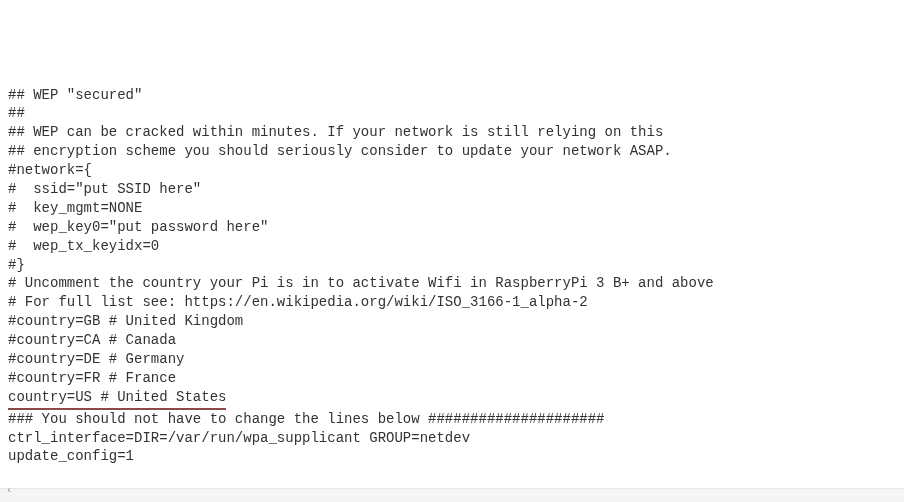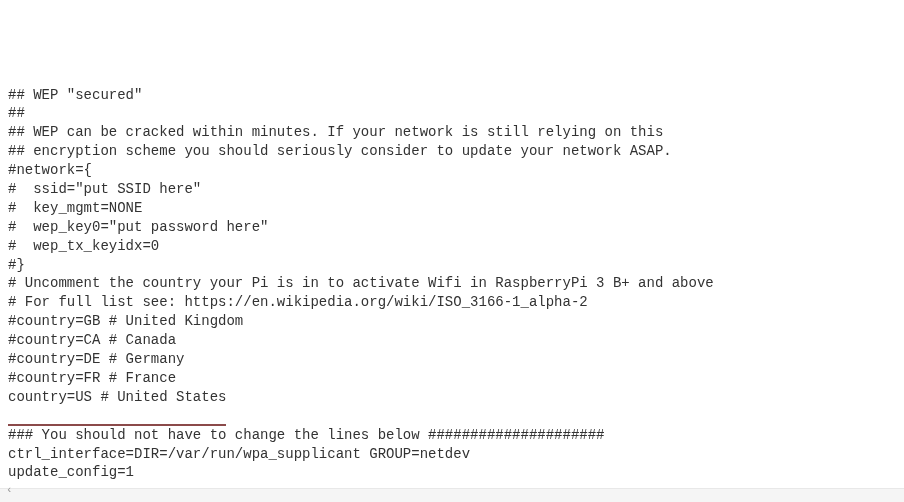--- a/index.html
+++ b/index.html
@@ -13,21 +13,21 @@
       white-space: pre;
       overflow-x: auto;
       width: 904px;
       height: 502px;
       position: relative;
     }
     .line { display: block; }
     .underline {
       border-bottom: 2px solid #8b4a4a;
       display: inline-block;
-      padding-bottom: 17px;
+      padding-bottom: 1px;
     }
     .scroll-indicator {
       position: absolute;
       bottom: 4px;
       left: 6px;
       color: #999;
       font-size: 11px;
       user-select: none;
     }
     .scrollbar-track {

